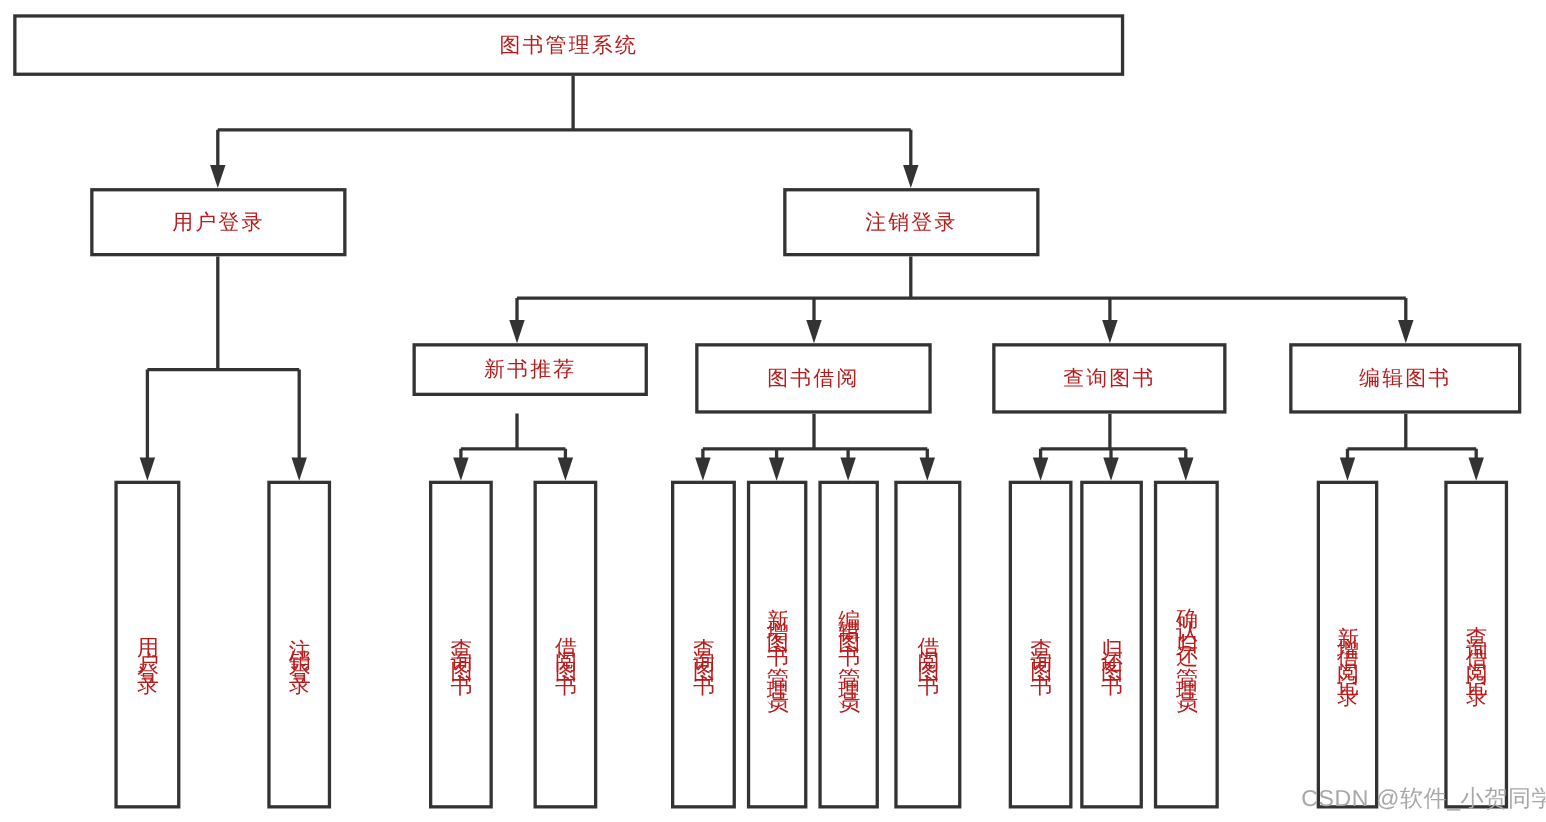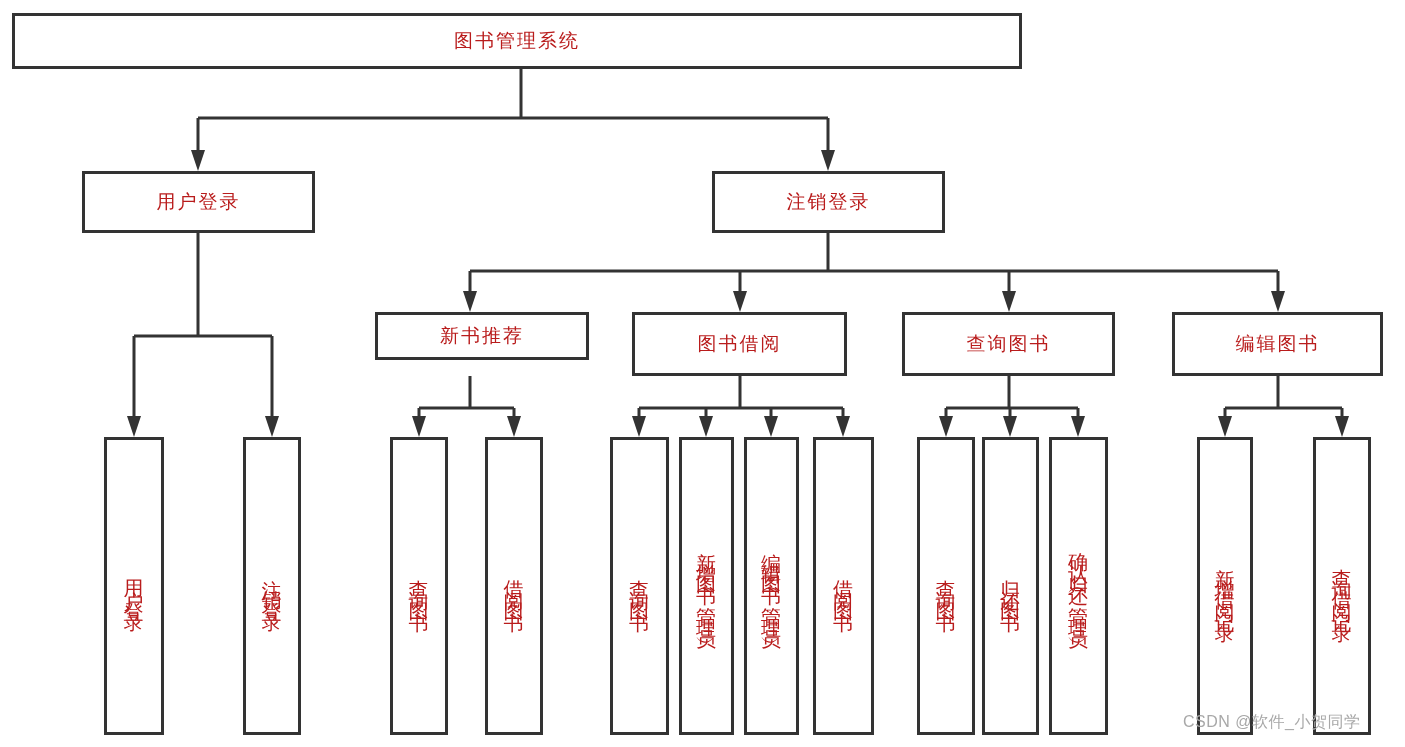--- a/index.html
+++ b/index.html
@@ -38,21 +38,21 @@
     letter-spacing: 11px;
     line-height: 1;
     font-size: 20px;
     white-space: nowrap;
   }
   .watermark {
     position: absolute;
     left: 1183px;
     top: 712px;
     width: 215px;
-    font-size: 16px;
+    font-size: 21px;
     letter-spacing: 0.5px;
     color: #a8a8a8;
     white-space: nowrap;
   }
 </style>
 </head>
 <body>
 
 <div class="canvas">
 

